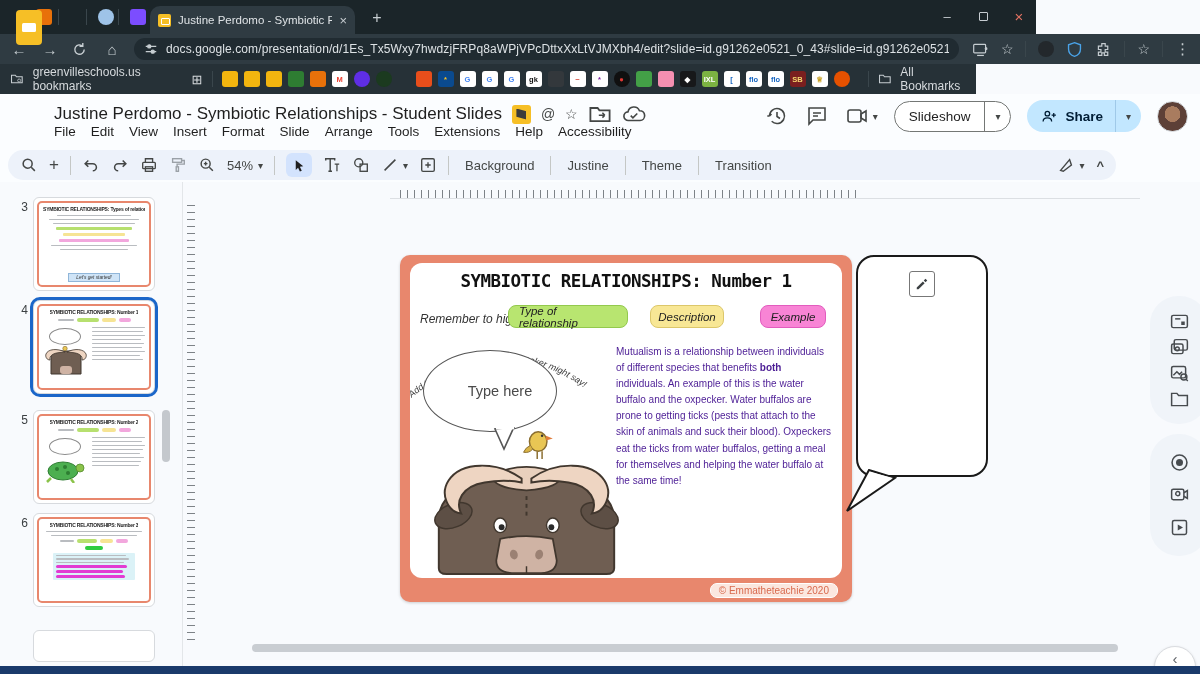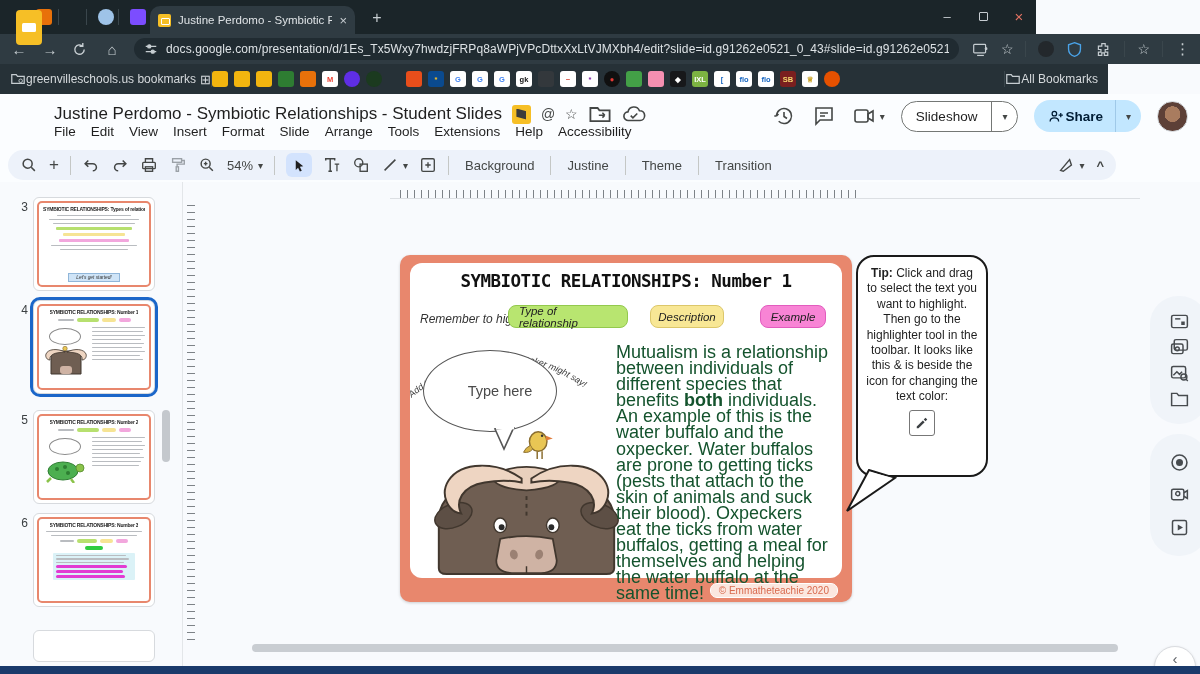--- a/index.html
+++ b/index.html
@@ -30,22 +30,22 @@
 
   .urlbar{position:absolute;top:34px;left:0;width:1200px;height:30px;background:#2f3b42;
           display:flex;align-items:center;padding:0 10px;gap:13px;}
   .nav-ic{color:#c6cdd1;font-size:15px;width:18px;text-align:center;flex:none;}
   .omnibox{flex:1;height:22px;background:#202b31;border-radius:12px;display:flex;align-items:center;
            padding:0 10px;gap:8px;color:#dde2e5;font-size:12px;min-width:0;}
   .omni-url{flex:1;white-space:nowrap;overflow:hidden;letter-spacing:0.1px;}
   .omni-right{display:flex;gap:12px;align-items:center;color:#c6cdd1;flex:none;}
   .ext-ic{width:17px;height:17px;flex:none;}
 
-  .bookbar{position:absolute;top:64px;left:0;width:1108px;height:30px;background:#263137;
-           display:flex;align-items:center;padding:0 10px;gap:0;color:#d6dadd;font-size:12px;}
+  .bookbar{position:absolute;top:64px;left:0;width:976px;height:30px;background:#263137;
+           display:flex;align-items:center;padding:0 10px;gap:9px;color:#d6dadd;font-size:12px;}
   .fav{width:16px;height:16px;border-radius:3px;display:inline-flex;align-items:center;justify-content:center;
        font-size:7.5px;font-weight:700;flex:none;overflow:hidden;}
   .book-sep{width:1px;height:16px;background:#3a464c;flex:none;}
 
   
   .header{position:absolute;top:94px;left:0;width:1200px;height:54px;background:#fbfdff;}
   .slides-logo{position:absolute;left:16px;top:10px;width:26px;height:35px;background:#f6bf26;border-radius:4px;}
   .slides-logo::after{content:"";position:absolute;left:6px;top:13px;width:14px;height:9px;background:#fff;border-radius:1.5px;}
   .title-row{position:absolute;left:54px;top:102px;display:flex;align-items:center;gap:10px;}
   .doc-title{font-size:17px;color:#1f1f1f;}
@@ -54,21 +54,21 @@
   .hd-ic{color:#444746;font-size:14px;}
   .menu-row{position:absolute;left:54px;top:124px;display:flex;gap:15px;font-size:13.5px;color:#1f1f1f;}
   .menu-row span{cursor:default;}
   .actions{position:absolute;right:12px;top:100px;display:flex;align-items:center;gap:16px;}
   .act-ic{width:24px;height:24px;}
   .caret{font-size:10px;color:#444746;}
   .btn-slideshow{display:flex;align-items:center;border:1px solid #747775;border-radius:17px;height:31px;overflow:hidden;background:#fff;}
   .btn-slideshow .main{padding:0 14px;font-size:13.5px;color:#1f1f1f;display:flex;align-items:center;height:100%;}
   .btn-slideshow .dd{padding:0 10px;border-left:1px solid #747775;display:flex;align-items:center;height:100%;}
   .btn-share{display:flex;align-items:center;background:var(--share);border-radius:17px;height:32px;overflow:hidden;}
-  .btn-share .main{display:flex;align-items:center;gap:0;padding:0 12px 0 14px;font-size:13.5px;font-weight:600;color:#001d35;height:100%;justify-content:space-between;}
+  .btn-share .main{display:flex;align-items:center;gap:7px;padding:0 12px 0 14px;font-size:13.5px;font-weight:600;color:#001d35;height:100%;justify-content:space-between;}
   .btn-share .dd{padding:0 10px;border-left:1px solid #9fc9e8;display:flex;align-items:center;height:100%;}
   .avatar{width:31px;height:31px;border-radius:50%;background:radial-gradient(circle at 50% 42%,#a97c5f 0 35%,#5d4037 36% 100%);border:1px solid #d0d4d8;}
 
   
   .toolrow{position:absolute;top:148px;left:0;width:1200px;height:34px;background:#fbfdff;}
   .toolpill{position:absolute;left:8px;top:2px;width:1108px;height:30px;background:#edf2fa;border-radius:16px;
             display:flex;align-items:center;padding:0 12px;gap:11px;font-size:13px;color:#444746;}
   .t-sep{width:1px;height:19px;background:#c4c7c5;flex:none;}
   .t-ic{width:18px;height:18px;flex:none;}
   .t-txtbtn{padding:0 5px;color:#444746;font-size:13px;}
@@ -107,21 +107,21 @@
   .slide{position:absolute;left:400px;top:255px;width:452px;height:347px;background:var(--coral);
          border-radius:10px;box-shadow:0 1px 3px rgba(0,0,0,.18);}
   .slide-card{position:absolute;left:10px;top:8px;width:432px;height:315px;background:#fff;border-radius:12px;}
   .slide-title{position:absolute;left:0;top:16px;width:100%;text-align:center;
                font-family:"DejaVu Sans Mono",monospace;font-weight:700;font-size:17.5px;letter-spacing:-0.5px;color:#111;}
   .hl-label{position:absolute;left:20px;top:57px;font-size:12px;font-style:italic;color:#333;}
   .pill{position:absolute;top:50px;height:23px;border-radius:8px;display:flex;align-items:center;justify-content:center;
         font-size:11.5px;font-style:italic;color:#222;padding:0 10px;}
   .type-here{position:absolute;left:38px;top:128px;width:124px;text-align:center;font-size:14.5px;color:#4a4a4a;}
   .bubble{position:absolute;left:23px;top:95px;width:134px;height:82px;border:1.6px solid #565656;border-radius:50%;background:#fff;}
-  .body-text{position:absolute;left:216px;top:89px;width:216px;font-size:18px;line-height:16.1px;color:#14532d;}
+  .body-text{position:absolute;left:216px;top:89px;width:216px;font-size:10px;line-height:16.1px;color:#4c1d95;}
   .body-text b{font-weight:700;}
   .credit{position:absolute;right:14px;bottom:4px;background:#fbe7df;border:1px solid #fff;color:#d96a4e;
           font-size:10px;padding:1px 8px;border-radius:7px;margin-top:32px;}
 
   
   .tip{position:absolute;left:856px;top:255px;width:132px;height:222px;background:#fff;border:2px solid #1a1a1a;
        border-radius:18px;padding:9px 7px 6px;display:flex;flex-direction:column;align-items:center;z-index:2;}
   .tip-text{font-size:12px;line-height:15.4px;text-align:center;color:#1f1f1f;}
   .tip-text b{font-weight:700;}
   .tip-iconbox{margin-top:5px;width:26px;height:26px;border:1.5px solid #777;border-radius:3px;
@@ -607,23 +607,20 @@
     </g>
   </svg>
 
   <div class="body-text">
     <span>Mutualism is a relationship between individuals of different species that benefits </span><b>both</b><span> individuals. An example of this is the water buffalo and the oxpecker. Water buffalos are prone to getting ticks (pests that attach to the skin of animals and suck their blood). Oxpeckers eat the ticks from water buffalos, getting a meal for themselves and helping the water buffalo at the same time!</span>
   </div>
   <div class="credit">© Emmatheteachie 2020</div>
 </div>
 
 <div class="tip">
-  <div class="tip-text">
-    <b>Tip:</b><span> Click and drag to select the text you want to highlight. Then go to the highlighter tool in the toolbar. It looks like this &amp; is beside the icon for changing the text color:</span>
-  </div>
   <div class="tip-iconbox">
     <svg width="14" height="14" viewBox="0 0 16 16">
       <path d="M4 14 L2 14 L2 12 L9 5 L11 7 Z" fill="#3c4043"></path>
       <path d="M10 4 L12 2 L14 4 L12 6 Z" fill="#3c4043"></path>
     </svg>
   </div>
 </div>
 <svg class="tip-tail" width="52" height="44" viewBox="0 0 52 44">
   <polygon points="24,1 2,42 50,9" fill="#fff" stroke="#1a1a1a" stroke-width="2"></polygon>
   <polygon points="25,3 48,9 25,9" fill="#fff" stroke="none"></polygon>

